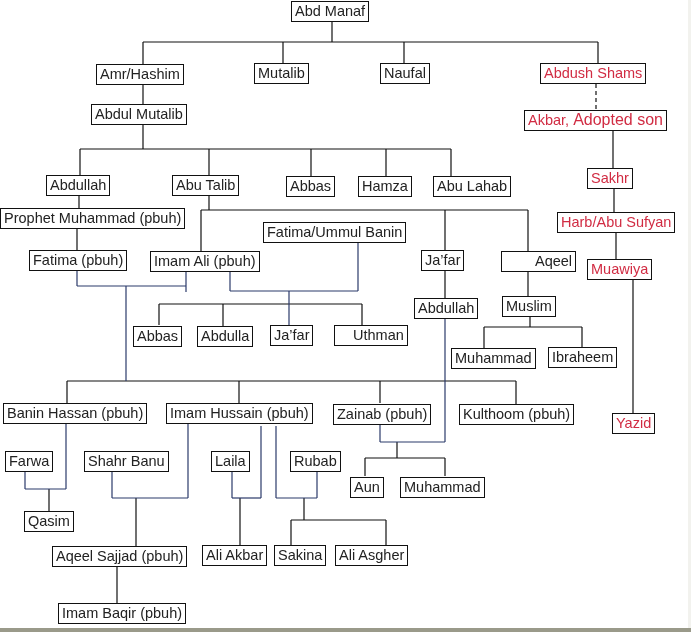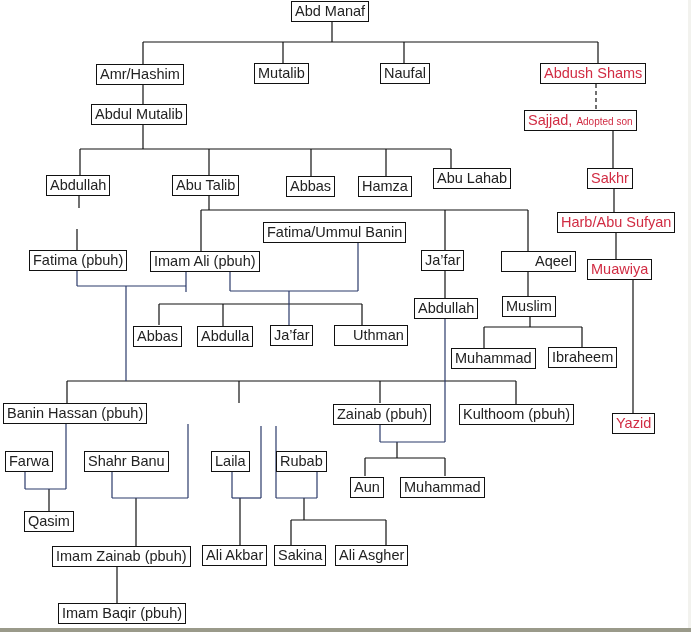--- a/index.html
+++ b/index.html
@@ -16,21 +16,21 @@
     background: #fff;
     color: #222;
     font-size: 14.5px;
     line-height: 18px;
     padding: 0 3px;
     white-space: nowrap;
     box-sizing: border-box;
     height: 21px;
   }
   .node.red { color: #d12c43; }
-  .node .small { font-size: 10px; }
+  .node .small { font-size: 16px; }
   #bottom-bar {
     position: absolute; left: 0; top: 628px; width: 691px; height: 4px; background: #9a9a8a;
   }
   #right-edge {
     position: absolute; left: 688px; top: 0; width: 3px; height: 628px; background: #f2f2ee;
   }
 </style>
 </head>
 <body>
 
@@ -146,67 +146,69 @@
   </svg>
 
   <div class="node" style="left:291px;top:1px;">Abd Manaf</div>
 
   <div class="node" style="left:96px;top:64px;">Amr/Hashim</div>
   <div class="node" style="left:254px;top:63px;">Mutalib</div>
   <div class="node" style="left:380px;top:63px;">Naufal</div>
   <div class="node red" style="left:540px;top:63px;">Abdush Shams</div>
 
   <div class="node red" style="left:524px;top:110px;">
-    <span>Sajjad,</span>
+    <span>Akbar,</span>
     <span class="small">Adopted son</span>
   </div>
 
   <div class="node" style="left:91px;top:104px;">Abdul Mutalib</div>
 
   <div class="node" style="left:46px;top:175px;">Abdullah</div>
   <div class="node" style="left:172px;top:175px;">Abu Talib</div>
   <div class="node" style="left:286px;top:176px;">Abbas</div>
   <div class="node" style="left:358px;top:176px;">Hamza</div>
-  <div class="node" style="left:433px;top:168px;text-align:right;">Abu Lahab</div>
+  <div class="node" style="left:433px;top:176px;text-align:right;">Abu Lahab</div>
   <div class="node red" style="left:587px;top:168px;">Sakhr</div>
 
+  <div class="node" style="left:0px;top:208px;">Prophet Muhammad (pbuh)</div>
   <div class="node" style="left:263px;top:222px;">Fatima/Ummul Banin</div>
   <div class="node red" style="left:557px;top:212px;">Harb/Abu Sufyan</div>
 
   <div class="node" style="left:29px;top:250px;">Fatima (pbuh)</div>
   <div class="node" style="left:150px;top:251px;">Imam Ali (pbuh)</div>
   <div class="node" style="left:421px;top:250px;">Ja’far</div>
   <div class="node" style="left:501px;top:251px;padding-left:33px;">Aqeel</div>
   <div class="node red" style="left:587px;top:259px;">Muawiya</div>
 
   <div class="node" style="left:414px;top:298px;">Abdullah</div>
   <div class="node" style="left:502px;top:296px;">Muslim</div>
 
   <div class="node" style="left:133px;top:326px;">Abbas</div>
   <div class="node" style="left:197px;top:326px;">Abdulla</div>
   <div class="node" style="left:270px;top:325px;">Ja’far</div>
   <div class="node" style="left:334px;top:325px;padding-left:18px;">Uthman</div>
   <div class="node" style="left:451px;top:348px;">Muhammad</div>
   <div class="node" style="left:548px;top:347px;">Ibraheem</div>
 
   <div class="node" style="left:3px;top:403px;">Banin Hassan (pbuh)</div>
+  <div class="node" style="left:166px;top:403px;">Imam Hussain (pbuh)</div>
   <div class="node" style="left:333px;top:404px;">Zainab (pbuh)</div>
   <div class="node" style="left:459px;top:404px;">Kulthoom (pbuh)</div>
   <div class="node red" style="left:612px;top:413px;">Yazid</div>
 
   <div class="node" style="left:5px;top:451px;">Farwa</div>
   <div class="node" style="left:84px;top:451px;">Shahr Banu</div>
   <div class="node" style="left:211px;top:451px;">Laila</div>
-  <div class="node" style="left:276px;top:451px;">Rubab</div>
+  <div class="node" style="left:290px;top:451px;">Rubab</div>
   <div class="node" style="left:350px;top:477px;">Aun</div>
   <div class="node" style="left:400px;top:477px;">Muhammad</div>
 
   <div class="node" style="left:24px;top:511px;">Qasim</div>
 
-  <div class="node" style="left:52px;top:546px;">Imam Zainab (pbuh)</div>
+  <div class="node" style="left:52px;top:546px;">Aqeel Sajjad (pbuh)</div>
   <div class="node" style="left:202px;top:545px;">Ali Akbar</div>
   <div class="node" style="left:274px;top:545px;">Sakina</div>
   <div class="node" style="left:335px;top:545px;">Ali Asgher</div>
 
   <div class="node" style="left:58px;top:603px;">Imam Baqir (pbuh)</div>
 
   <div id="right-edge"></div>
   <div id="bottom-bar"></div>
 </div>
 

